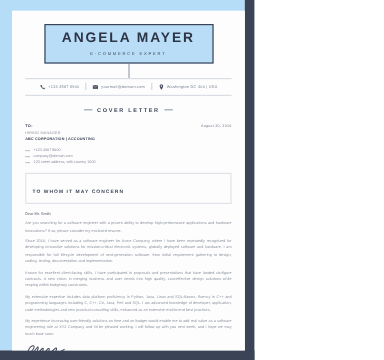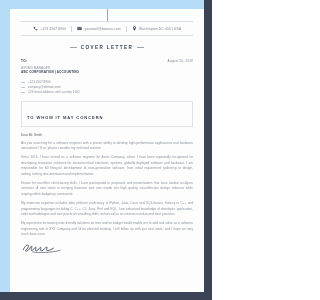--- a/index.html
+++ b/index.html
@@ -91,20 +91,26 @@
 <body>
 
 <div class="frame">
   <div class="band-left"></div>
   <div class="band-top"></div>
   <div class="band-right"></div>
   <div class="band-bottom"></div>
 
   <div class="page">
 
+    <div class="plate-wrap">
+      <div class="plate">
+        <div class="plate-name">ANGELA MAYER</div>
+        <div class="plate-role">E-COMMERCE EXPERT</div>
+      </div>
+    </div>
     <div class="stem"></div>
 
     <div class="contact">
       <div class="citem">
         <svg class="ic" viewBox="0 0 16 16">
           <path fill="#4a5162" d="M3 1.5 5.2 1l1.3 3-1.5 1.1c.8 1.8 2.1 3.1 3.9 3.9L10 7.5l3 1.3-.5 2.2c-.2.8-1 1.2-1.8 1C6.3 10.9 2.1 6.7 1 2.3c-.2-.8.2-1.6 1-1.8z" transform="translate(1,2)"></path>
         </svg>
         <span class="txt">+123 4567 8900</span>
       </div>
       <div class="sep"></div>

